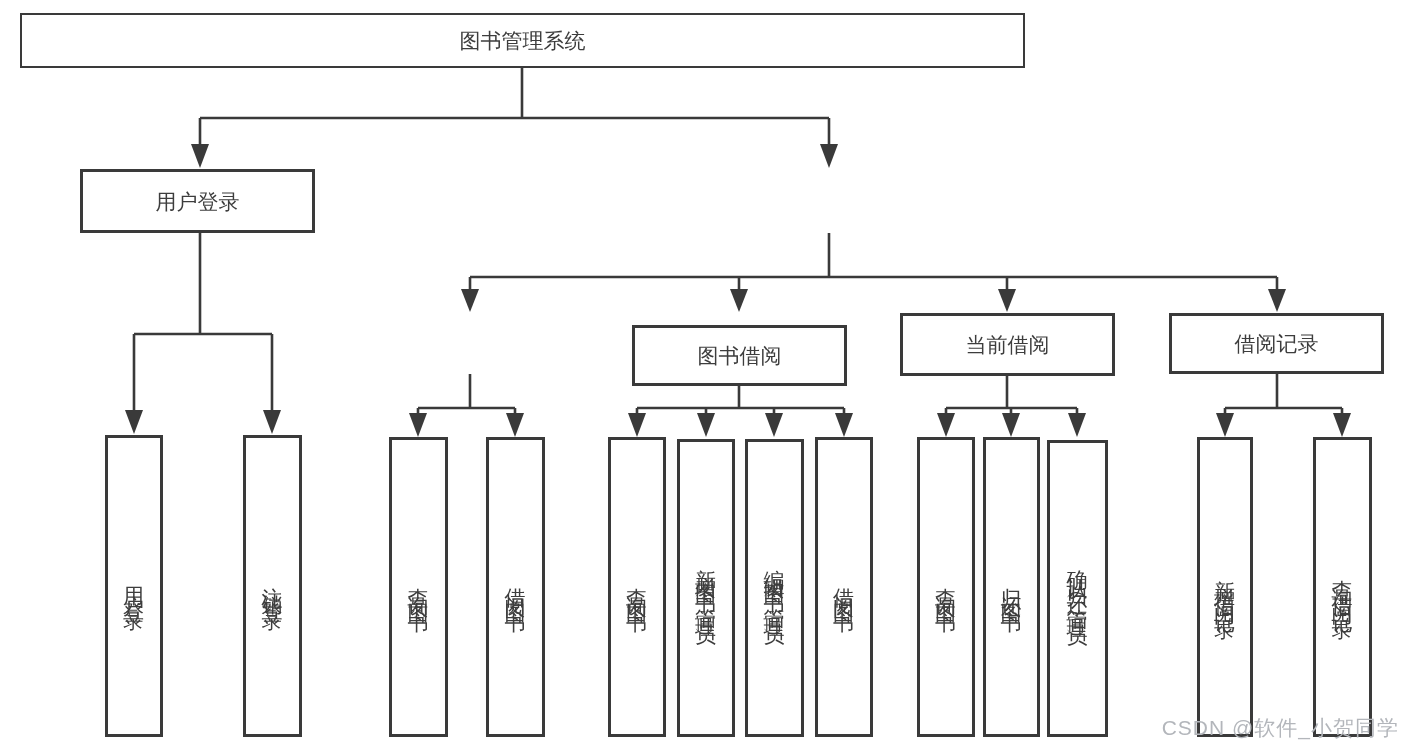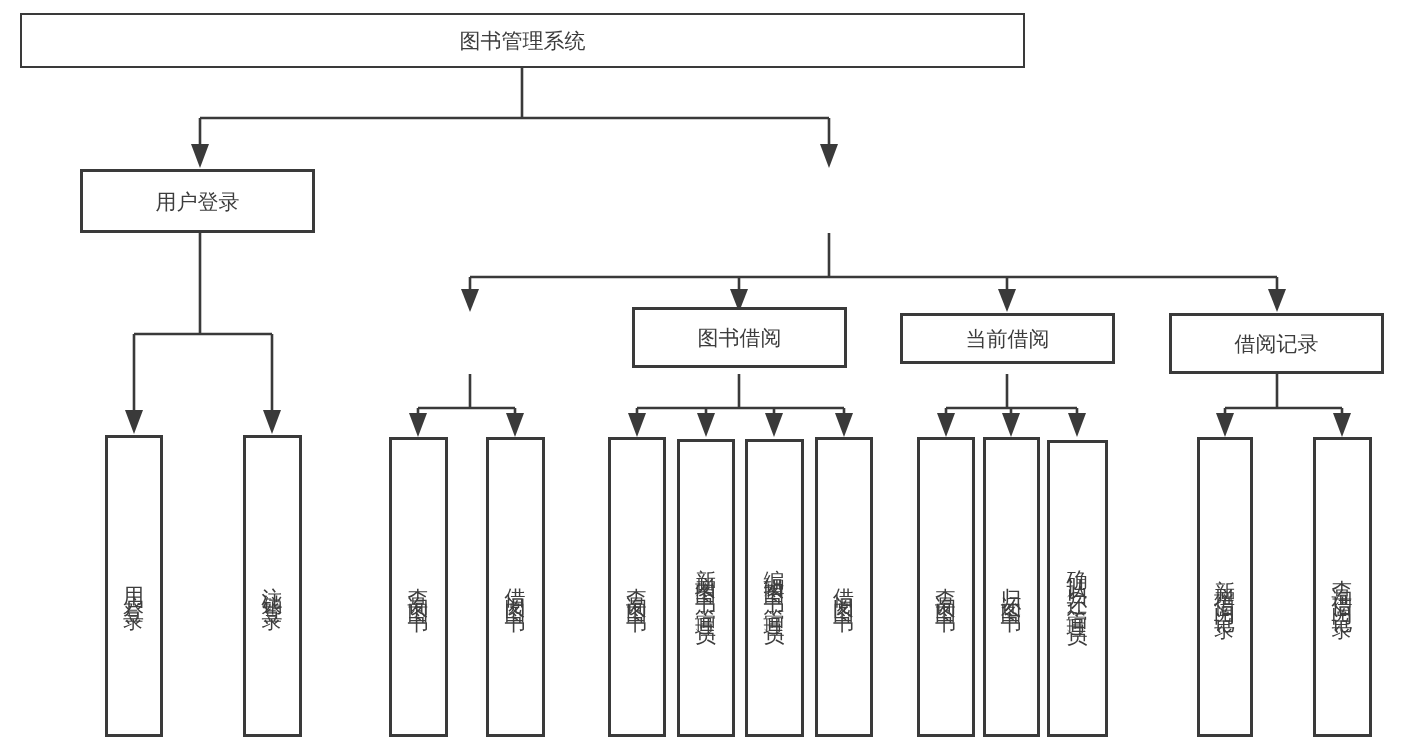--- a/index.html
+++ b/index.html
@@ -91,35 +91,36 @@
       <polygon points="1077,437 1068,413 1086,413"></polygon>
       <polygon points="1225,437 1216,413 1234,413"></polygon>
       <polygon points="1342,437 1333,413 1351,413"></polygon>
     </g>
   </svg>
 
   <div class="box root" style="left:20px;top:13px;width:1005px;height:55px;">图书管理系统</div>
 
   <div class="box" style="left:80px;top:169px;width:235px;height:64px;">用户登录</div>
 
-  <div class="box" style="left:632px;top:307px;width:215px;height:61px;">图书借阅</div>
-  <div class="box" style="left:900px;top:313px;width:215px;height:51px;">当前借阅</div>
+  <div class="box" style="left:632px;top:325px;width:215px;height:61px;">图书借阅</div>
+  <div class="box" style="left:900px;top:313px;width:215px;height:63px;">当前借阅</div>
   <div class="box" style="left:1169px;top:313px;width:215px;height:61px;">借阅记录</div>
 
   <div class="box v" style="left:105px;top:435px;width:58px;height:302px;">用户登录</div>
   <div class="box v" style="left:243px;top:435px;width:59px;height:302px;">注销登录</div>
 
   <div class="box v" style="left:389px;top:437px;width:59px;height:300px;">查询图书</div>
   <div class="box v" style="left:486px;top:437px;width:59px;height:300px;">借阅图书</div>
 
   <div class="box v" style="left:608px;top:437px;width:58px;height:300px;">查询图书</div>
   <div class="box v" style="left:677px;top:439px;width:58px;height:298px;">新增图书（管理员）</div>
   <div class="box v" style="left:745px;top:439px;width:59px;height:298px;">编辑图书（管理员）</div>
   <div class="box v" style="left:815px;top:437px;width:58px;height:300px;">借阅图书</div>
 
   <div class="box v" style="left:917px;top:437px;width:58px;height:300px;">查询图书</div>
   <div class="box v" style="left:983px;top:437px;width:57px;height:300px;">归还图书</div>
   <div class="box v" style="left:1047px;top:440px;width:61px;height:297px;">确认归还（管理员）</div>
 
   <div class="box v" style="left:1197px;top:437px;width:56px;height:300px;">新增借阅记录</div>
   <div class="box v" style="left:1313px;top:437px;width:59px;height:300px;">查询借阅记录</div>
 
+  <div class="watermark">CSDN @软件_小贺同学</div>
 </div>
 
 </body></html>

